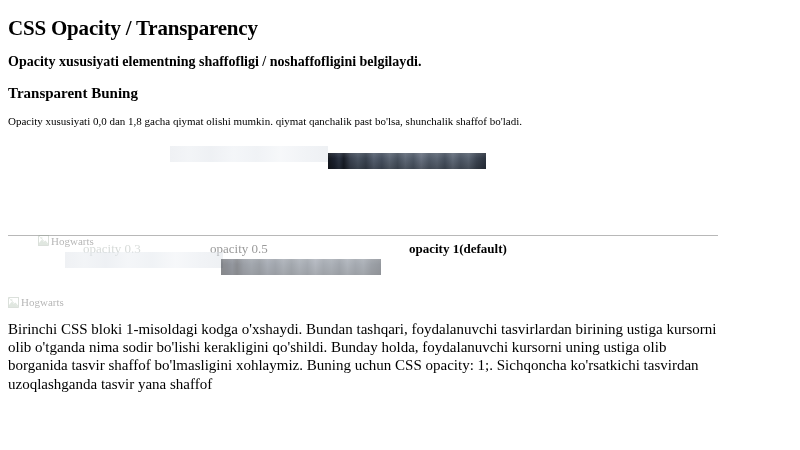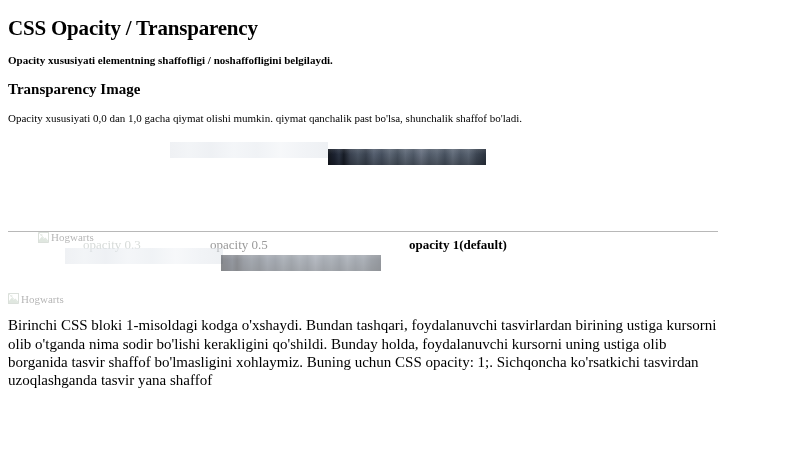--- a/index.html
+++ b/index.html
@@ -23,21 +23,21 @@
 
   h1.page-title {
     font-family: "Liberation Serif", "DejaVu Serif", serif;
     font-size: 21px;
     line-height: 1.1;
     font-weight: bold;
     margin: 9px 0 14px 0;
     letter-spacing: -0.2px;
   }
   p.lead {
-    font-size: 11px;
+    font-size: 14px;
     font-weight: bold;
     margin: 0 0 14px 0;
     line-height: 1.2;
   }
   h3.section-title {
     font-size: 15px;
     font-weight: bold;
     margin: 0 0 13px 0;
     line-height: 1.15;
   }
@@ -129,23 +129,23 @@
 </style>
 </head>
 <body>
 
 <div class="page">
 
   <h1 class="page-title">CSS Opacity / Transparency</h1>
 
   <p class="lead">Opacity xususiyati elementning shaffofligi / noshaffofligini belgilaydi.</p>
 
-  <h3 class="section-title">Transparency Image</h3>
+  <h3 class="section-title">Transparent Buning</h3>
 
-  <p class="body-text">Opacity xususiyati 0,0 dan 1,0 gacha qiymat olishi mumkin. qiymat qanchalik past bo'lsa, shunchalik shaffof bo'ladi.</p>
+  <p class="body-text">Opacity xususiyati 0,0 dan 1,8 gacha qiymat olishi mumkin. qiymat qanchalik past bo'lsa, shunchalik shaffof bo'ladi.</p>
 
   <div class="img-row">
 
     <div class="strip broken-img bi-faded" style="left:30px; top:100px; width:0; height:0; overflow:visible;">
       <span class="broken-glyph">
         <svg width="11" height="11" viewBox="0 0 11 11" aria-hidden="true">
           <rect x="0.5" y="0.5" width="10" height="10" fill="#ffffff" stroke="#8a9a8a" stroke-width="1"></rect>
           <path d="M1 8 L4 4.5 L6 7 L7.5 5.5 L10 8.5 L10 10 L1 10 Z" fill="#9cb39c"></path>
           <circle cx="3.5" cy="3" r="1.1" fill="#b7c7b7"></circle>
           <path d="M0 0 L11 11" stroke="#a8b8a8" stroke-width="0.8" fill="none"></path>

